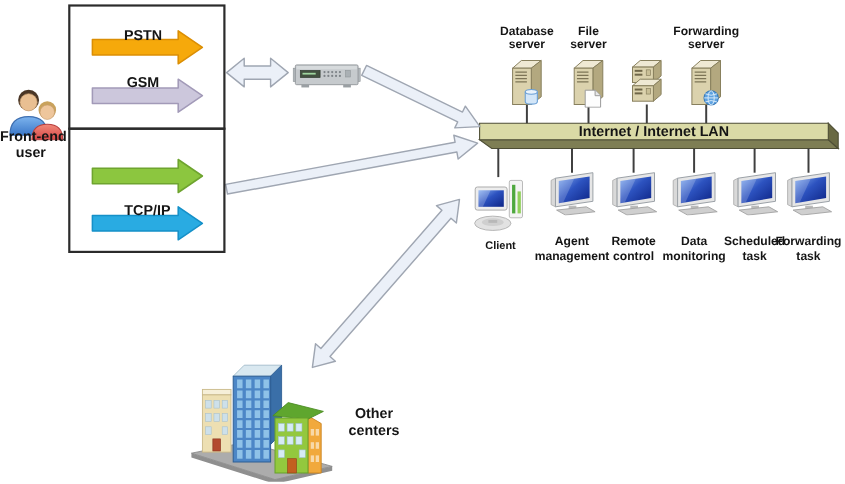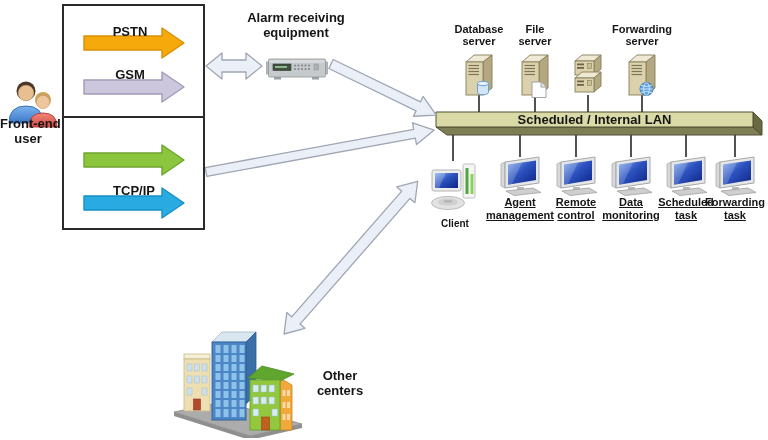--- a/index.html
+++ b/index.html
@@ -10,21 +10,21 @@
   .lbl{position:absolute;font-weight:700;color:#151515;text-align:center;
        white-space:pre;line-height:1.18;}
   .fs13{font-size:13px;}
   .fs11{font-size:11px;line-height:1.15;}
   .box{position:absolute;border:2px solid #2b2b2b;box-sizing:border-box;background:transparent;}
   .srv{position:absolute;width:60px;height:96px;}
   .srv .lbl{left:-8px;right:-8px;bottom:50px;}
   .srv svg{position:absolute;left:13px;bottom:0;}
   .wst{position:absolute;width:72px;display:flex;flex-direction:column;align-items:center;}
   .wst svg{display:block;}
-  .wst .lbl{position:static;margin-top:0;text-decoration:underline;}
+  .wst .lbl{position:static;margin-top:18px;}
 </style>
 </head>
 <body>
 
 <div class="stage">
 
   <svg class="overlay" viewBox="0 0 768 440">
     <defs>
       <linearGradient id="gscr" x1="0" y1="0" x2="1" y2="1">
         <stop offset="0" stop-color="#86AEF0"></stop>
@@ -96,22 +96,20 @@
       <circle cx="21" cy="13" r="9.5" fill="#4A3626"></circle>
       <circle cx="21" cy="15" r="7.8" fill="#E9BF92" stroke="#C69B6D" stroke-width="0.6"></circle>
       <path d="M24,49 q0,-14 14,-14 q14,0 14,14 z" fill="url(#gred)" stroke="#B84040" stroke-width="1"></path>
       <circle cx="38" cy="22" r="8" fill="#C9A25C"></circle>
       <circle cx="38" cy="24" r="6.6" fill="#EEC69C" stroke="#C69B6D" stroke-width="0.6"></circle>
     </svg>
   </div>
   <div class="lbl fs13" style="left:0px;top:116px;width:56px;">Front-end
 user</div>
 
-  <div class="lbl fs13" style="left:238px;top:10px;width:116px;">Alarm receiving
-equipment</div>
   <div class="abs" style="left:266px;top:54px;">
     <svg width="62" height="28" viewBox="0 0 62 28">
       <rect x="0.5" y="8" width="3" height="12" fill="#B4B9BD" stroke="#8F9498" stroke-width="0.6"></rect>
       <rect x="58.5" y="8" width="3" height="12" fill="#B4B9BD" stroke="#8F9498" stroke-width="0.6"></rect>
       <rect x="2.5" y="5" width="57" height="18" rx="1.2" fill="#C6CACD" stroke="#8F9498" stroke-width="0.8"></rect>
       <rect x="3.5" y="6" width="55" height="3" fill="#D6DADC"></rect>
       <rect x="7" y="10" width="18" height="6.5" fill="#42503F" stroke="#30382F" stroke-width="0.6"></rect>
       <rect x="9" y="12.2" width="12" height="1.6" fill="#9FD59F"></rect>
       <g fill="#7D8287">
         <circle cx="29" cy="11.5" r="1"></circle>
@@ -124,21 +122,21 @@
           <circle cx="36" cy="15" r="1"></circle>
           <circle cx="39.5" cy="15" r="1"></circle>
           <circle cx="43" cy="15" r="1"></circle>
       </g>
       <rect x="48" y="10" width="4.5" height="6" fill="#AAB0B4" stroke="#8F9498" stroke-width="0.5"></rect>
       <rect x="8" y="23" width="7" height="2.5" fill="#9A9FA3"></rect>
       <rect x="46" y="23" width="7" height="2.5" fill="#9A9FA3"></rect>
     </svg>
   </div>
 
-  <div class="lbl fs13" style="left:436px;top:112px;width:317px;height:15px;line-height:15px;">Scheduled / Internal LAN</div>
+  <div class="lbl fs13" style="left:436px;top:112px;width:317px;height:15px;line-height:15px;">Internet / Internet LAN</div>
 
   <div class="srv" style="left:449px;top:2px;">
     <div class="lbl fs11">Database
 server</div>
     <svg width="34" height="46" viewBox="0 0 34 46">
       <g stroke="#877E5C" stroke-width="0.9">
         <polygon points="4,10 12,3 30,3 21,10" fill="#EFE9D4"></polygon>
         <polygon points="21,10 30,3 30,36 21,43" fill="#B3A87F"></polygon>
         <rect x="4" y="10" width="17" height="33" fill="#DBD2AD"></rect>
       </g>

